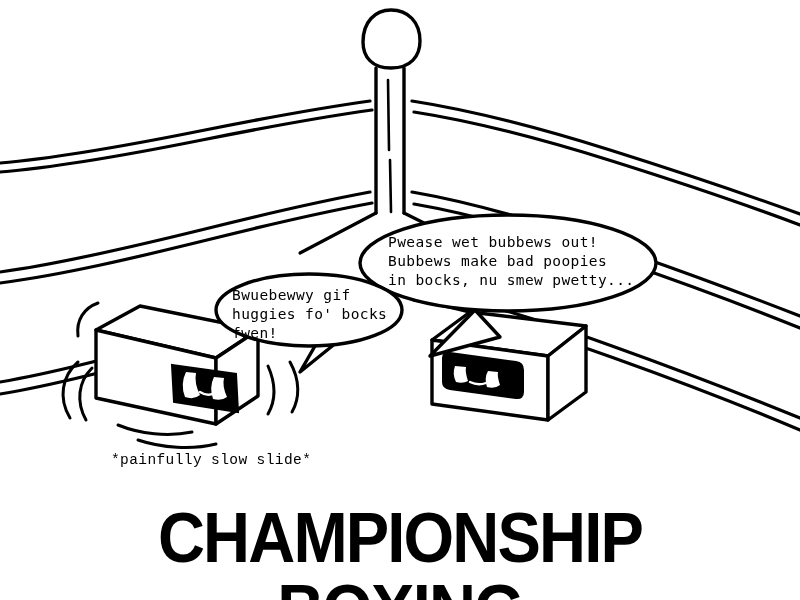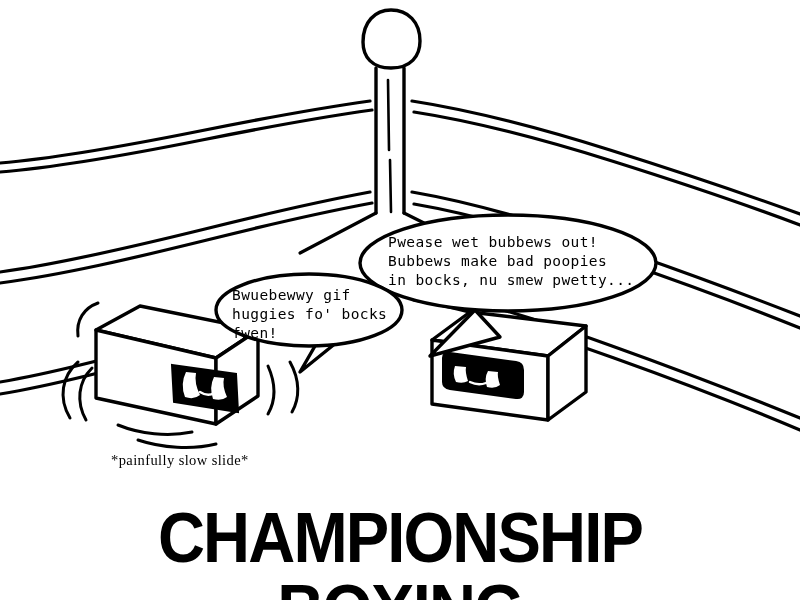--- a/index.html
+++ b/index.html
@@ -40,21 +40,21 @@
   }
   #bubble-small-text {
     left: 232px;
     top: 286px;
     font-size: 14.5px;
   }
   #slide-caption {
     position: absolute;
     left: 111px;
     top: 452px;
-    font-family: Liberation Serif, serif;
+    font-family: Liberation Mono, monospace;
     font-size: 14.5px;
     color: #000000;
     white-space: pre;
     letter-spacing: 0.4px;
   }
   #title-banner {
     position: absolute;
     left: 0;
     top: 502px;
     width: 800px;

